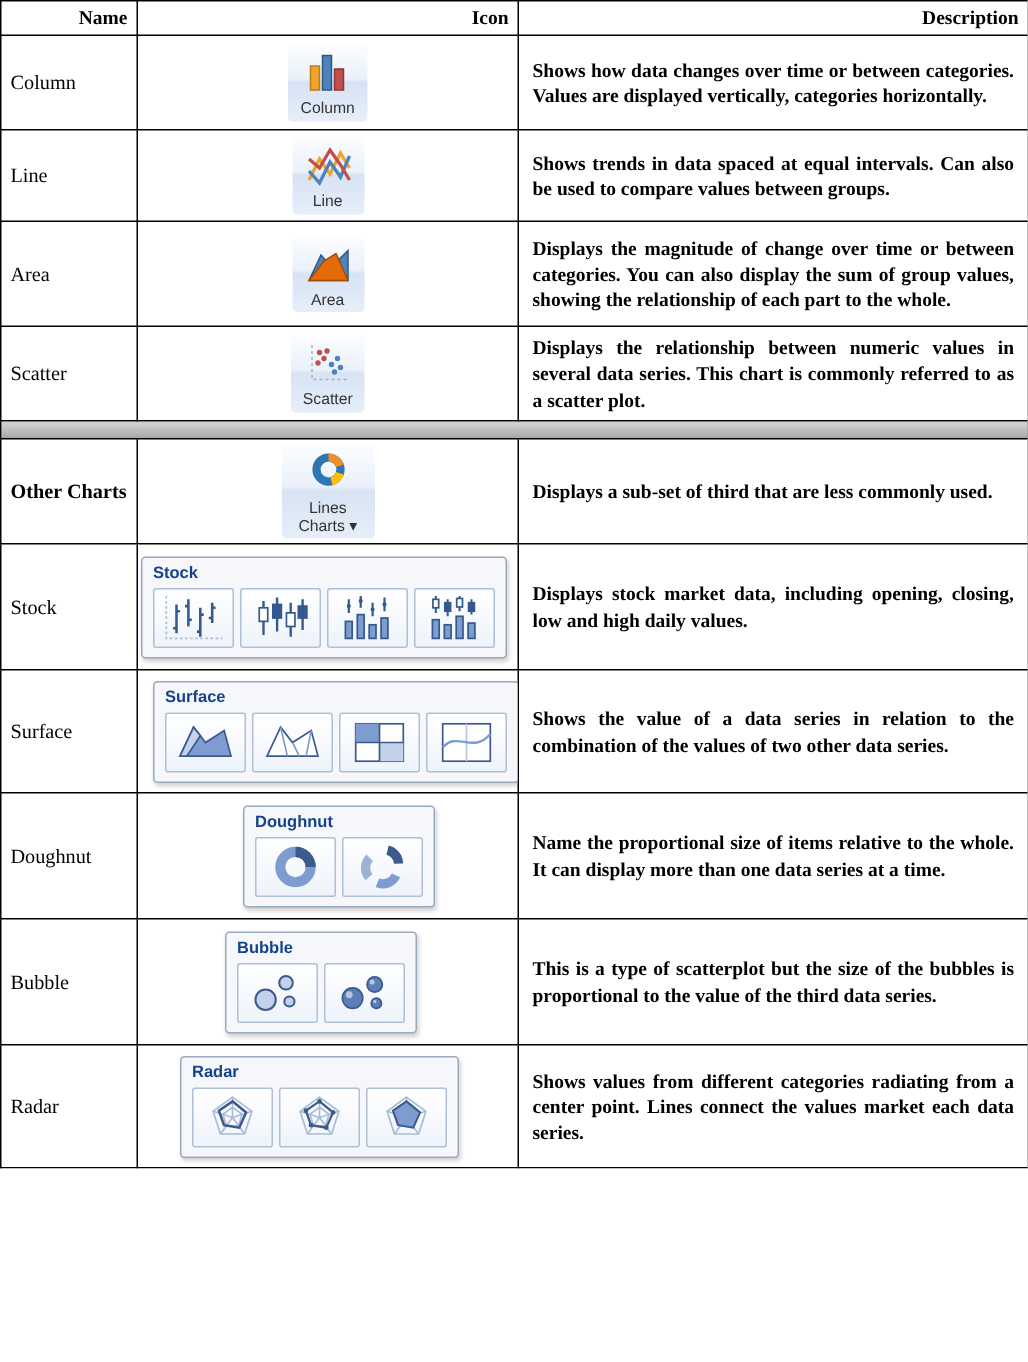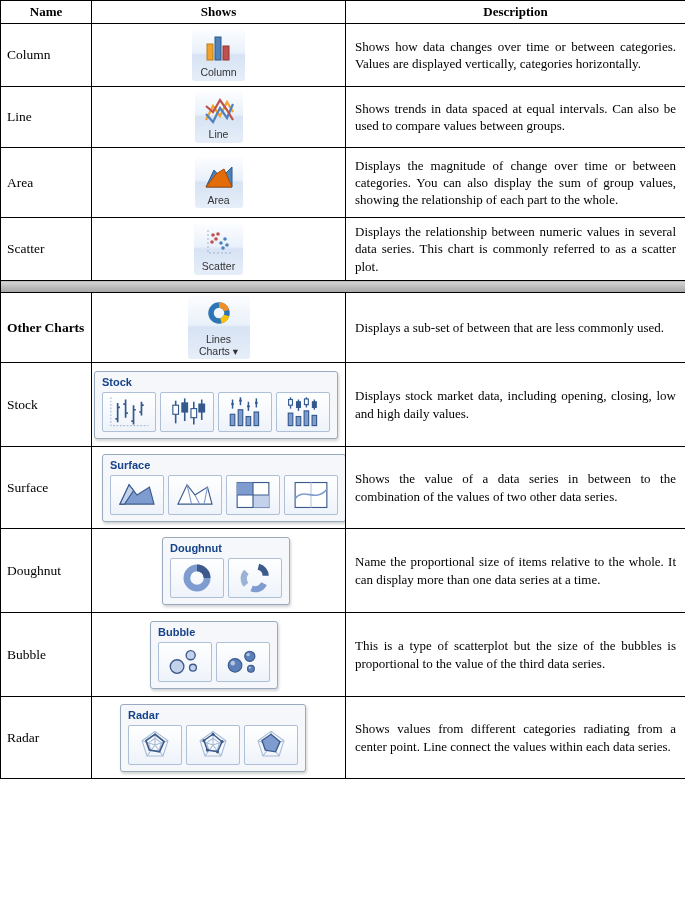--- a/index.html
+++ b/index.html
@@ -1,23 +1,23 @@
 <!DOCTYPE html>
 <html><head>
 <meta charset="utf-8">
 <style>
   * { margin:0; padding:0; box-sizing:border-box; }
   html,body { background:#ffffff; }
   body { width:685px; font-family:"Liberation Serif", serif; color:#000; }
   table.chart-table { width:685px; border-collapse:collapse; table-layout:fixed; background:#fff; }
   .chart-table th, .chart-table td { border:1px solid #000; vertical-align:middle; overflow:hidden; }
-  .chart-table th { text-align:center; font-size:13px; padding:3px 6px; height:22px; }
+  .chart-table th { text-align:right; font-size:13px; padding:3px 6px; height:22px; }
   .name-cell { font-size:13.5px; padding:4px 6px; }
   .name-cell.bold { font-weight:bold; }
-  .desc-cell { font-size:13px; padding:4px 9px; text-align:justify; line-height:1.32; }
+  .desc-cell { font-size:13px; padding:4px 9px; text-align:justify; line-height:1.32;font-weight:bold; }
   .icon-cell { text-align:center; }
   .icon-cell.left { text-align:left; padding-left:0; }
   .h63{height:63px} .h61{height:61px} .h62{height:62px} .h69{height:69px}
   .h70{height:70px} .h84{height:84px} .h82{height:82px}
   tr.divider td { height:12px; padding:0; background:linear-gradient(#d6d6d6,#a4a4a4); }
 
   
   .ribbon-btn { display:inline-flex; flex-direction:column; align-items:center;
     padding:3px 8px 2px; border-radius:3px;
     background:linear-gradient(#fcfdff 0%, #eaf1fa 45%, #d7e3f4 50%, #e6eef9 100%); }
@@ -43,21 +43,21 @@
 <table class="chart-table">
   <colgroup>
       <col style="width:91px">
       <col style="width:254px">
       <col style="width:340px">
     </colgroup>
 
   <tbody>
       <tr>
     <th>Name</th>
-    <th>Shows</th>
+    <th>Icon</th>
     <th>Description</th>
   </tr>
 
   <tr class="h63">
     <td class="name-cell">Column</td>
     <td class="icon-cell">
       <div class="ribbon-btn">
         <span class="ricon">
           <svg viewBox="0 0 32 32" width="32" height="32">
             <rect x="4" y="12" width="6" height="16" fill="#f0a42e" stroke="#b97c15"></rect>
@@ -144,21 +144,21 @@
         <span class="ricon">
           <svg viewBox="0 0 32 32" width="32" height="32" fill="none">
             <circle cx="16" cy="14" r="8" stroke="#2e75b6" stroke-width="5.5"></circle>
             <path d="M16,6 A8,8 0 0 1 23.6,11.5" stroke="#f08f26" stroke-width="5.5"></path>
             <path d="M23.6,16.5 A8,8 0 0 1 18,21.8" stroke="#ffc000" stroke-width="5.5"></path>
           </svg>
         </span>
         <span class="rlabel">Lines Charts ▾</span>
       </div>
     </td>
-    <td class="desc-cell">Displays a sub-set of between that are less commonly used.</td>
+    <td class="desc-cell">Displays a sub-set of third that are less commonly used.</td>
   </tr>
 
   <tr class="h84">
     <td class="name-cell">Stock</td>
     <td class="icon-cell left">
       <div class="panel off2">
         <span class="panel-title">Stock</span>
         <div class="thumbs">
           <span class="thumb">
             <svg viewBox="0 0 40 30" width="46" height="34">
@@ -262,21 +262,21 @@
           <span class="thumb">
             <svg viewBox="0 0 40 30" width="46" height="34">
               <rect x="6" y="4" width="28" height="22" fill="#ffffff" stroke="#3c5a8c"></rect>
               <path d="M20,4 V26" stroke="#b9c8e0" stroke-width="1"></path>
               <path d="M6,18 C14,8 24,22 34,10" stroke="#7e9cd0" fill="none" stroke-width="1.4"></path>
             </svg>
           </span>
         </div>
       </div>
     </td>
-    <td class="desc-cell">Shows the value of a data series in between to the combination of the values of two other data series.</td>
+    <td class="desc-cell">Shows the value of a data series in relation to the combination of the values of two other data series.</td>
   </tr>
 
   <tr class="h84">
     <td class="name-cell">Doughnut</td>
     <td class="icon-cell left">
       <div class="panel off70">
         <span class="panel-title">Doughnut</span>
         <div class="thumbs">
           <span class="thumb">
             <svg viewBox="0 0 40 32" width="46" height="36" fill="none">
@@ -370,16 +370,16 @@
               <g stroke="#a9bcd6" fill="none" stroke-width="1">
                 <polygon points="20,3 31.4,11.3 27.1,24.7 12.9,24.7 8.6,11.3"></polygon>
                 <path d="M20,15 L20,3 M20,15 L31.4,11.3 M20,15 L27.1,24.7 M20,15 L12.9,24.7 M20,15 L8.6,11.3"></path>
               </g>
               <polygon points="20,5.5 28,12 24,21 15,19.5 12,11" fill="#7e9cd0" stroke="#3c5a8c" stroke-width="1.2"></polygon>
             </svg>
           </span>
         </div>
       </div>
     </td>
-    <td class="desc-cell">Shows values from different categories radiating from a center point. Line connect the values within each data series.</td>
+    <td class="desc-cell">Shows values from different categories radiating from a center point. Lines connect the values market each data series.</td>
   </tr>
 </tbody>
   </table>
 
 </body></html>

